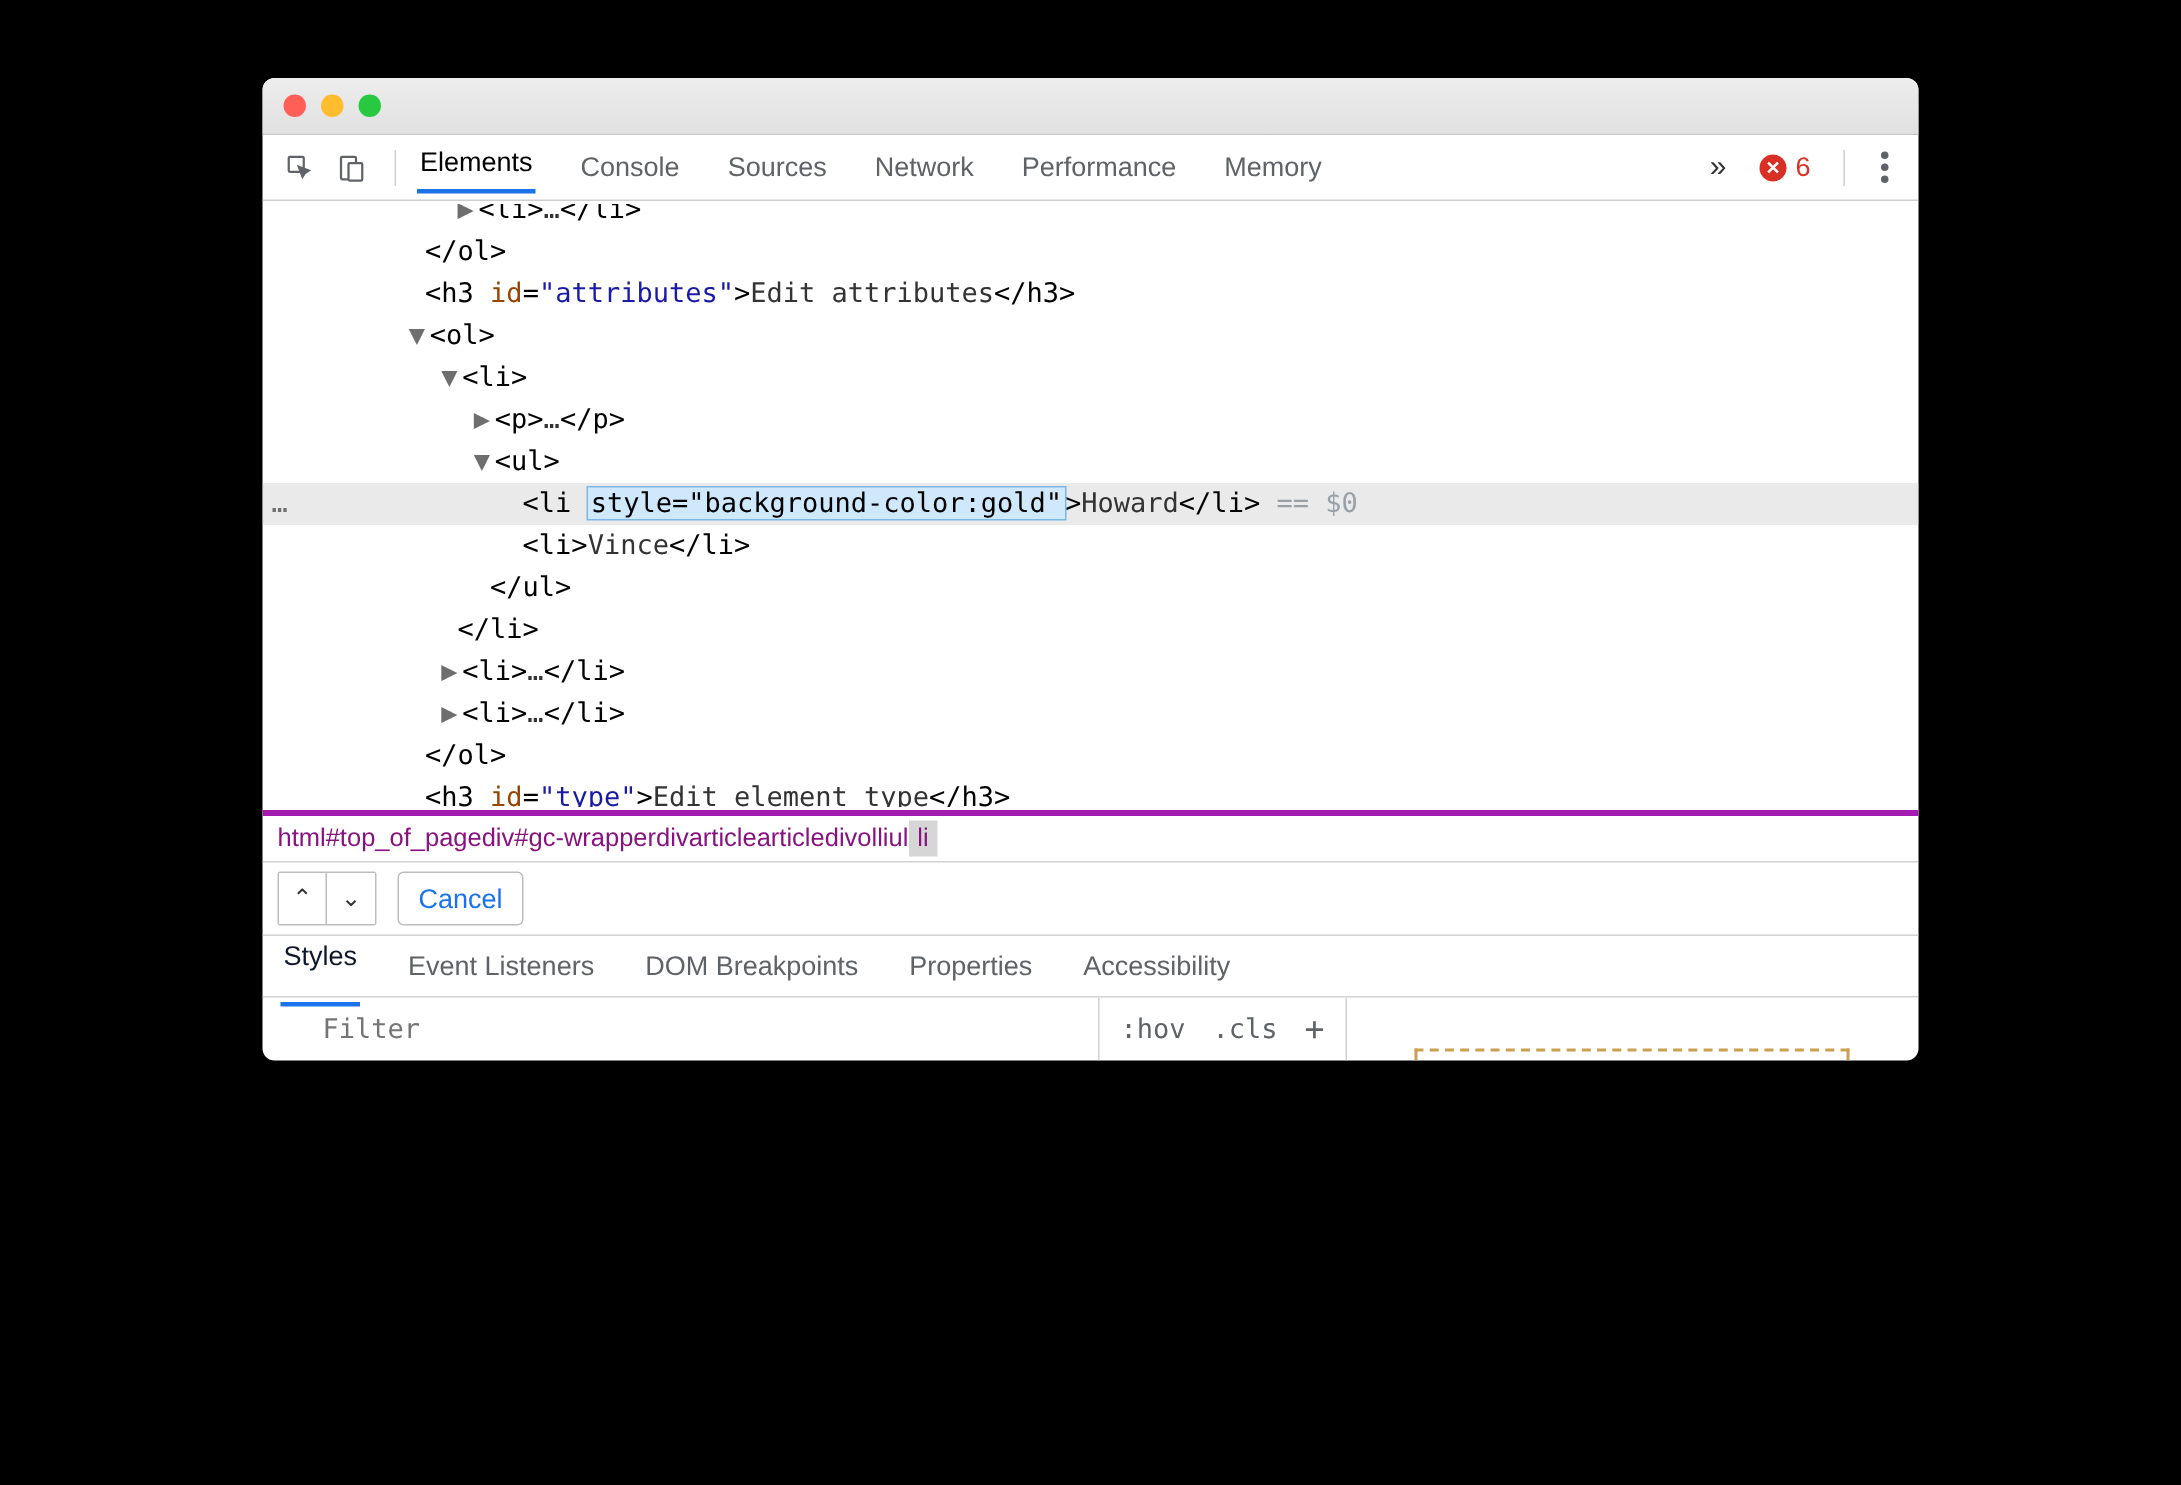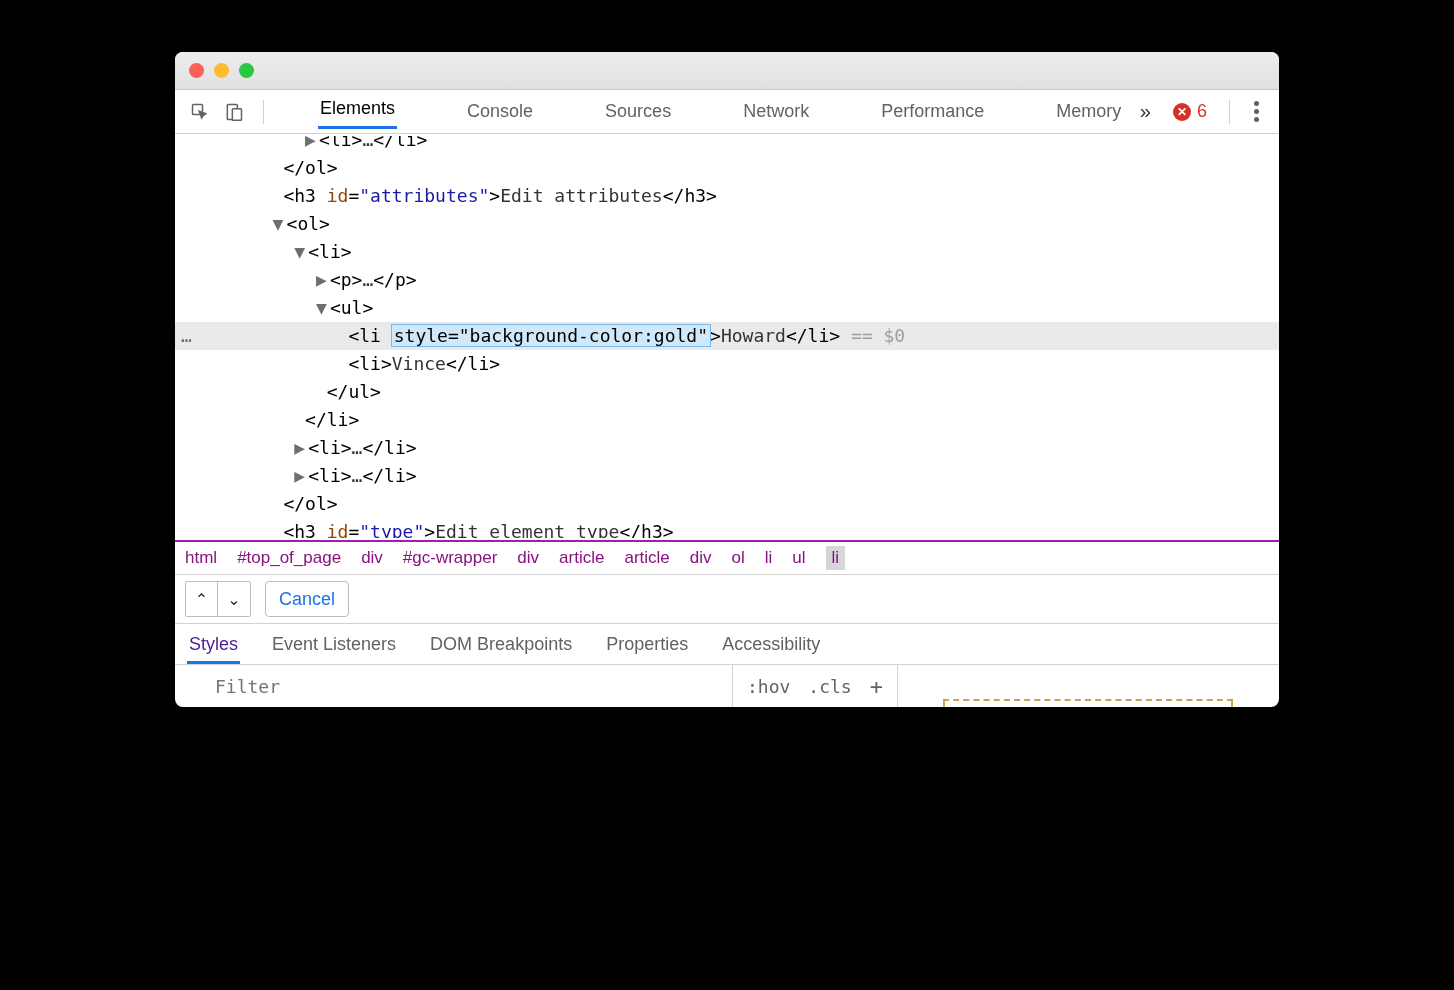--- a/index.html
+++ b/index.html
@@ -44,21 +44,21 @@
   gap:4px;
 }
 .tbtn {
   width:30px; height:30px;
   display:flex; align-items:center; justify-content:center;
   color:#5f6368;
 }
 .tbtn svg { width:20px; height:20px; }
 .vsep { width:1px; height:24px; background:#d0d0d0; margin:0 10px; }
 .tabs { display:flex; align-items:center; gap:28px; flex:1; font-size:18px; color:#5f6368; }
-.tabs .tab { padding:4px 2px; cursor:pointer;margin-left:40px; }
+.tabs .tab { padding:4px 2px; cursor:pointer; }
 .tabs .tab.active { color:#000; border-bottom:3px solid #1a73e8; padding-bottom:7px; }
 .chevrons { font-size:20px; color:#333; padding:6px 10px; }
 .errbadge { display:flex; align-items:center; gap:6px; color:#d93025; font-size:18px; padding:0 8px; }
 .errbadge .dot { width:18px;height:18px;border-radius:50%;background:#d93025;color:#fff;display:flex;align-items:center;justify-content:center;font-size:12px;font-weight:bold; }
 .kebab { display:flex; flex-direction:column; gap:3px; padding:6px 10px; }
 .kebab span { width:5px;height:5px;border-radius:50%;background:#5f6368; }
 .dom {
   font-family: Menlo, Monaco, Consolas, monospace;
   font-size:18px;
   line-height:28px;
@@ -90,26 +90,25 @@
   background:#cfe8fc;
   outline:1px solid #7bb6e8;
   padding:0 2px;
 }
 .refbit { color:#9aa0a6; }
 .dom-cutoff {
   height:20px; overflow:hidden;
 }
 .breadcrumb {
   height:34px;
-  border-top:2px solid #a21caf;
+  border-top:4px solid #a21caf;
   display:flex; align-items:center;
   font-size:17px;
   color:#881280;
   padding:0 10px;
-  gap:20px;
 }
 .breadcrumb span { cursor:pointer; }
 .breadcrumb .bc-last { background:#d6d6d6; padding:2px 6px; }
 .searchbar {
   display:flex; align-items:center; gap:14px;
   padding:6px 10px;
   border-top:1px solid #d2d2d2;
 }
 .searchbox {
   flex:1;
@@ -132,21 +131,21 @@
 }
 .subtabs {
   display:flex; align-items:center; gap:30px;
   font-size:18px; color:#5f6368;
   border-top:1px solid #d2d2d2;
   border-bottom:1px solid #d2d2d2;
   padding:0 12px;
   height:42px;
 }
 .subtabs .stab { cursor:pointer; padding:9px 2px; }
-.subtabs .stab.active { color:#4c1d95; border-bottom:3px solid #1a73e8; padding-bottom:6px; }
+.subtabs .stab.active { color:#0f172a; border-bottom:3px solid #1a73e8; padding-bottom:20px; }
 .stylebar {
   display:flex; align-items:center;
   height:42px;
   font-family: Menlo, Monaco, Consolas, monospace;
 }
 .filterbox { display:flex; align-items:center; padding:0 12px; color:#9aa0a6; font-size:18px; flex:0 0 530px; border-right:1px solid #d2d2d2; height:100%;margin-left:28px; }
 .filterbox input { border:none; outline:none; font-size:18px; width:100%; color:#333; font-family:inherit; }
 .stylebtns { display:flex; align-items:center; gap:18px; font-size:18px; color:#5f6368; padding:0 14px; font-family:inherit; }
 .stylebtns .plus { font-size:22px; }
 .stylecontent { flex:1; border-left:1px solid #d2d2d2; height:100%; display:flex; align-items:flex-end; justify-content:center; }

